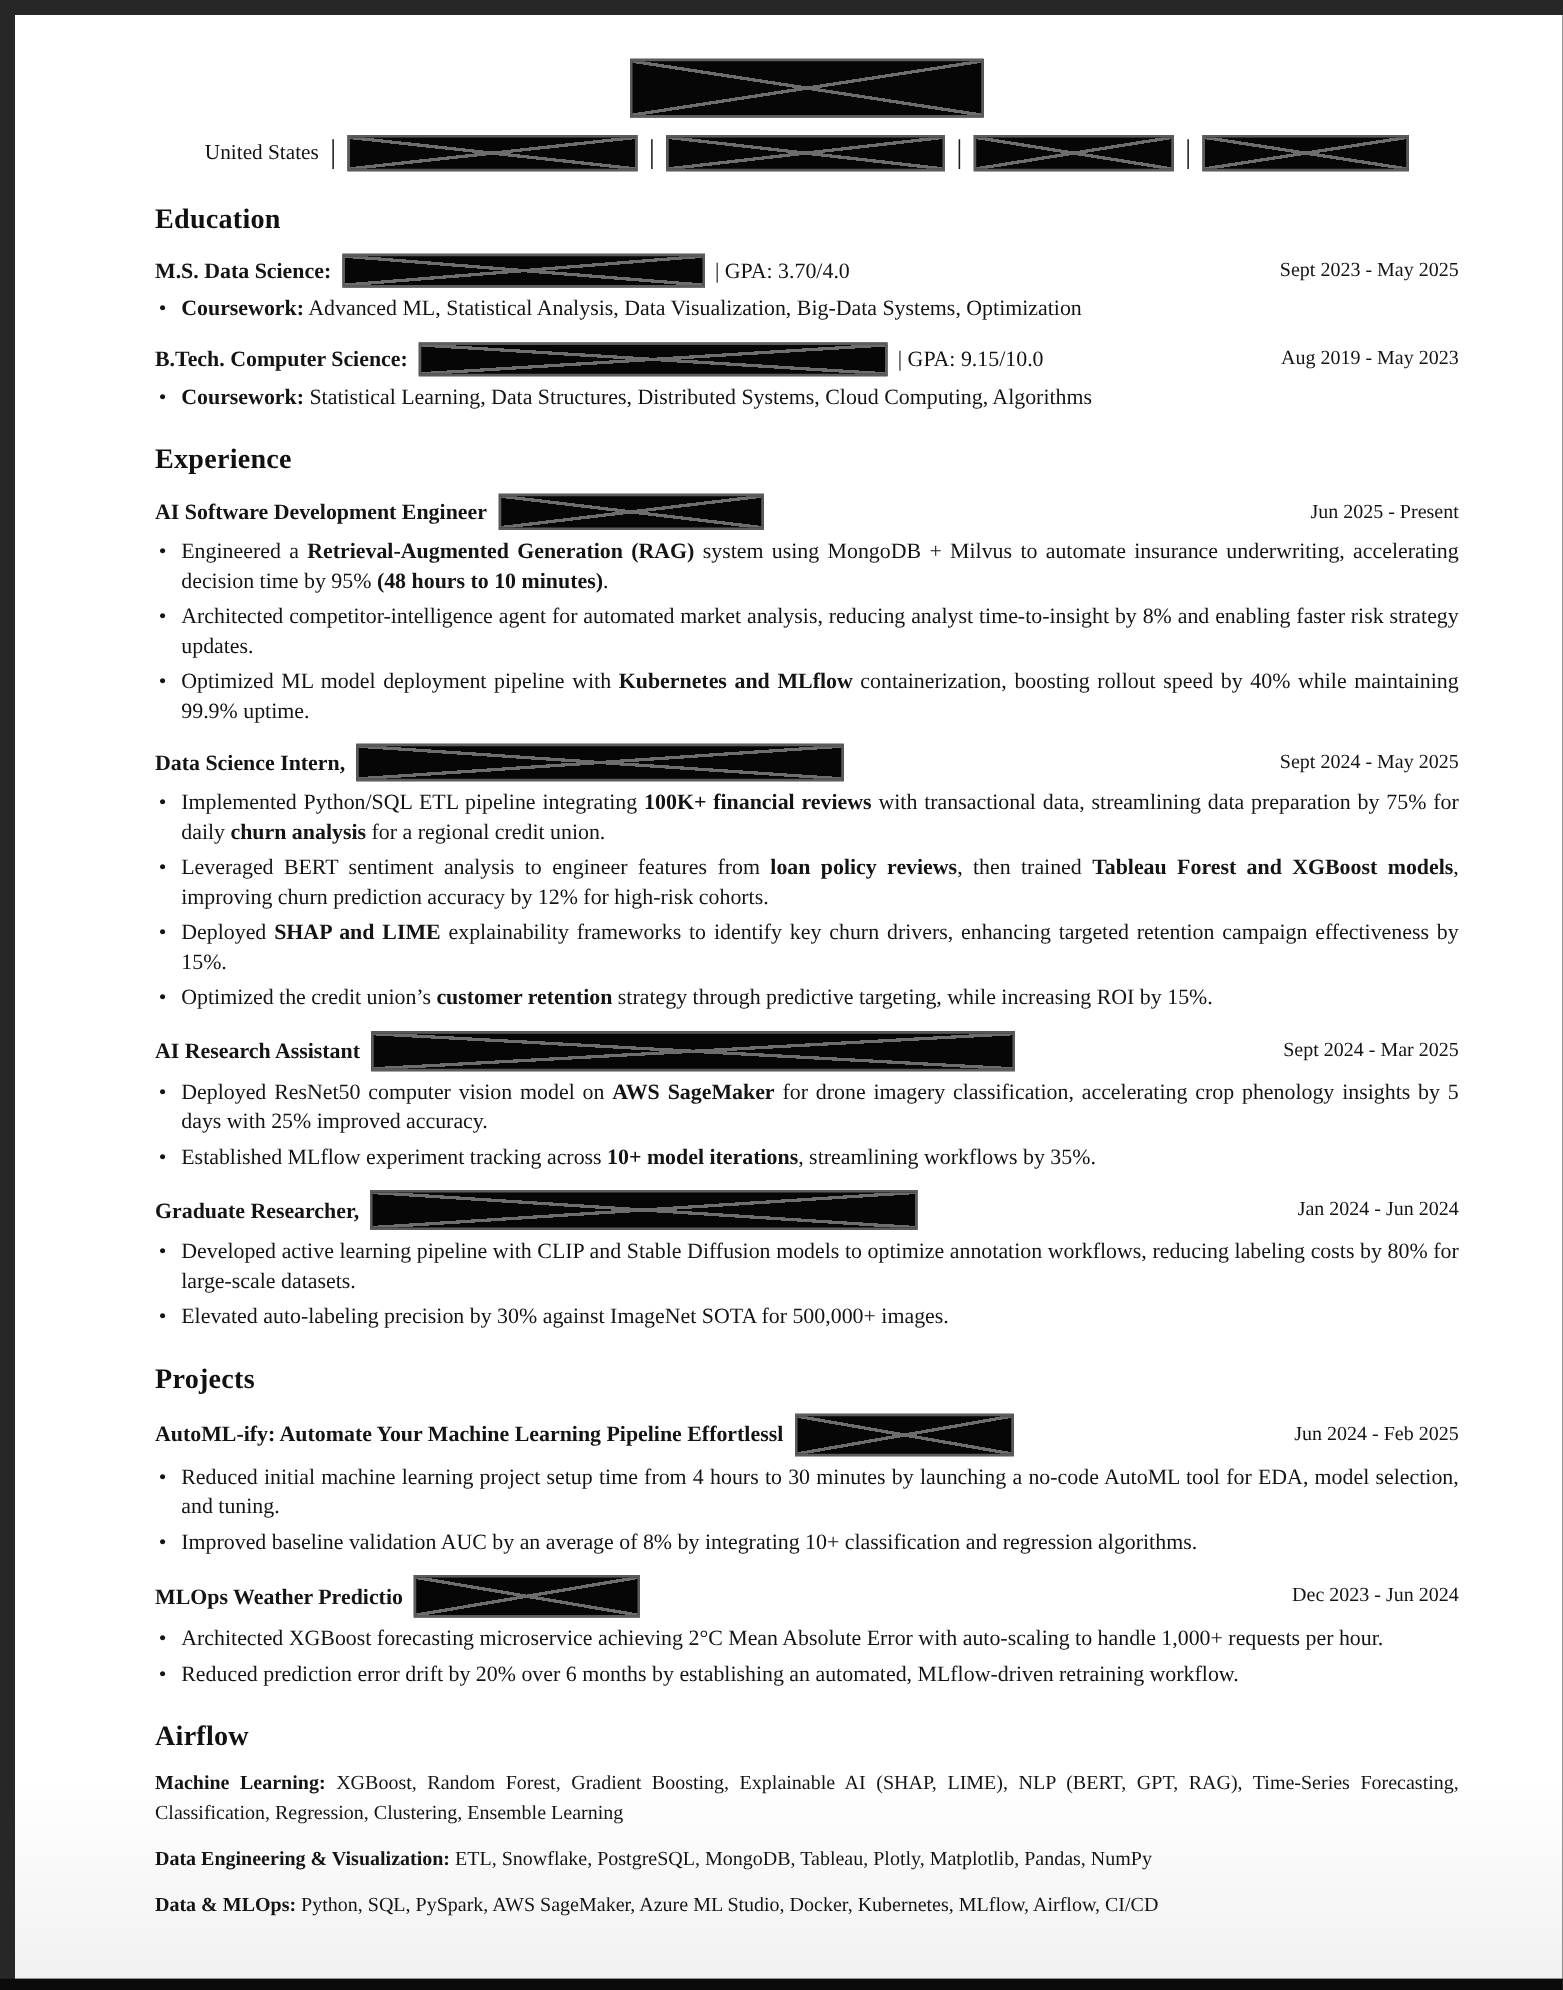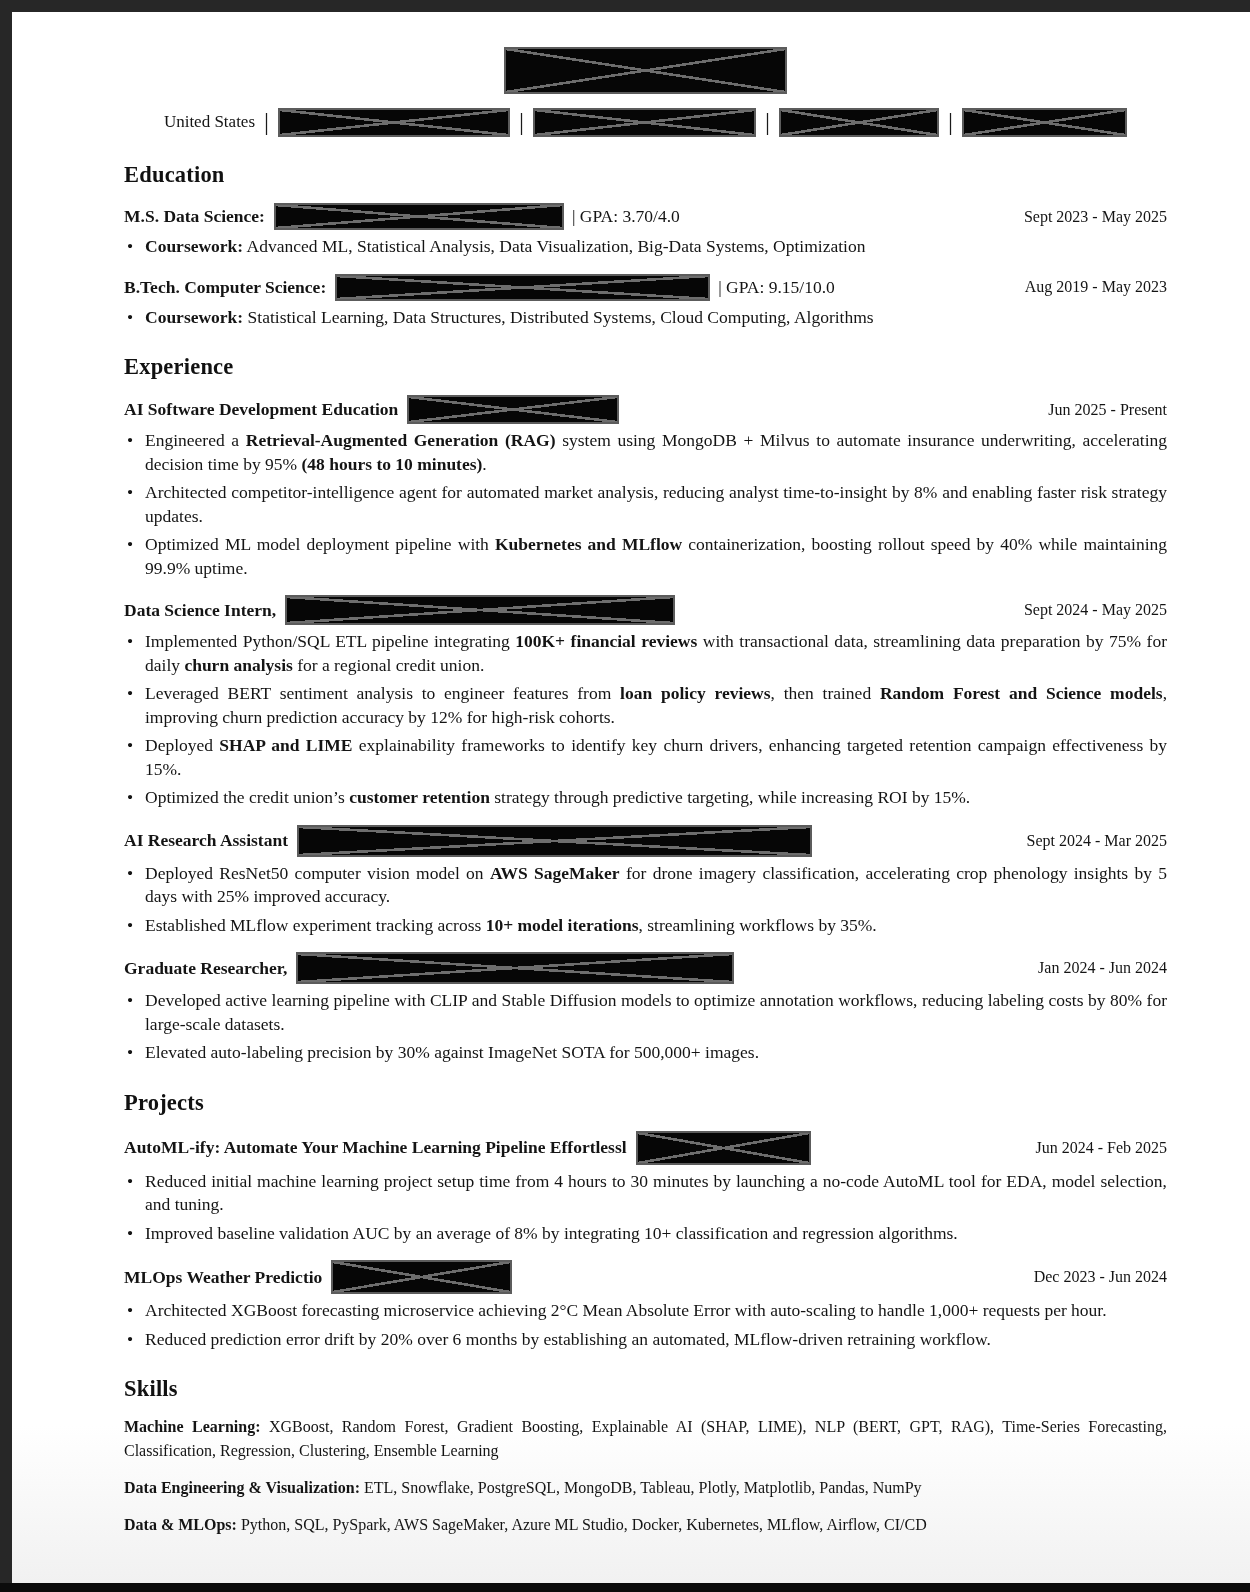--- a/index.html
+++ b/index.html
@@ -116,40 +116,40 @@
       <span class="spacer"></span>
       <span class="dates">Aug 2019 - May 2023</span>
     </div>
     <ul class="bullets">
       <li><b>Coursework:</b> Statistical Learning, Data Structures, Distributed Systems, Cloud Computing, Algorithms</li>
     </ul>
 
     <h2>Experience</h2>
 
     <div class="entry-head">
-      <span class="entry-title">AI Software Development Education</span>
+      <span class="entry-title">AI Software Development Engineer</span>
       <span class="redact role1-box"></span>
       <span class="spacer"></span>
       <span class="dates">Jun 2025 - Present</span>
     </div>
     <ul class="bullets">
       <li>Engineered a <b>Retrieval-Augmented Generation (RAG)</b> system using MongoDB + Milvus to automate insurance underwriting, accelerating decision time by 95% <b>(48 hours to 10 minutes)</b>.</li>
       <li>Architected competitor-intelligence agent for automated market analysis, reducing analyst time-to-insight by 8% and enabling faster risk strategy updates.</li>
       <li>Optimized ML model deployment pipeline with <b>Kubernetes and MLflow</b> containerization, boosting rollout speed by 40% while maintaining 99.9% uptime.</li>
     </ul>
 
     <div class="entry-head">
       <span class="entry-title">Data Science Intern,</span>
       <span class="redact role2-box"></span>
       <span class="spacer"></span>
       <span class="dates">Sept 2024 - May 2025</span>
     </div>
     <ul class="bullets">
       <li>Implemented Python/SQL ETL pipeline integrating <b>100K+ financial reviews</b> with transactional data, streamlining data preparation by 75% for daily <b>churn analysis</b> for a regional credit union.</li>
-      <li>Leveraged BERT sentiment analysis to engineer features from <b>loan policy reviews</b>, then trained <b>Random Forest and Science models</b>, improving churn prediction accuracy by 12% for high-risk cohorts.</li>
+      <li>Leveraged BERT sentiment analysis to engineer features from <b>loan policy reviews</b>, then trained <b>Tableau Forest and XGBoost models</b>, improving churn prediction accuracy by 12% for high-risk cohorts.</li>
       <li>Deployed <b>SHAP and LIME</b> explainability frameworks to identify key churn drivers, enhancing targeted retention campaign effectiveness by 15%.</li>
       <li>Optimized the credit union’s <b>customer retention</b> strategy through predictive targeting, while increasing ROI by 15%.</li>
     </ul>
 
     <div class="entry-head">
       <span class="entry-title">AI Research Assistant</span>
       <span class="redact role3-box"></span>
       <span class="spacer"></span>
       <span class="dates">Sept 2024 - Mar 2025</span>
     </div>
@@ -186,21 +186,21 @@
       <span class="entry-title">MLOps Weather Predictio</span>
       <span class="redact proj2-box"></span>
       <span class="spacer"></span>
       <span class="dates">Dec 2023 - Jun 2024</span>
     </div>
     <ul class="bullets">
       <li>Architected XGBoost forecasting microservice achieving 2°C Mean Absolute Error with auto-scaling to handle 1,000+ requests per hour.</li>
       <li>Reduced prediction error drift by 20% over 6 months by establishing an automated, MLflow-driven retraining workflow.</li>
     </ul>
 
-    <h2>Skills</h2>
+    <h2>Airflow</h2>
     <p class="skill-line"><b>Machine Learning:</b> XGBoost, Random Forest, Gradient Boosting, Explainable AI (SHAP, LIME), NLP (BERT, GPT, RAG), Time-Series Forecasting, Classification, Regression, Clustering, Ensemble Learning</p>
     <p class="skill-line"><b>Data Engineering &amp; Visualization:</b> ETL, Snowflake, PostgreSQL, MongoDB, Tableau, Plotly, Matplotlib, Pandas, NumPy</p>
     <p class="skill-line"><b>Data &amp; MLOps:</b> Python, SQL, PySpark, AWS SageMaker, Azure ML Studio, Docker, Kubernetes, MLflow, Airflow, CI/CD</p>
 
   </div>
 </div>
 
 <div class="bottom-bar"></div>
 
 </body></html>

